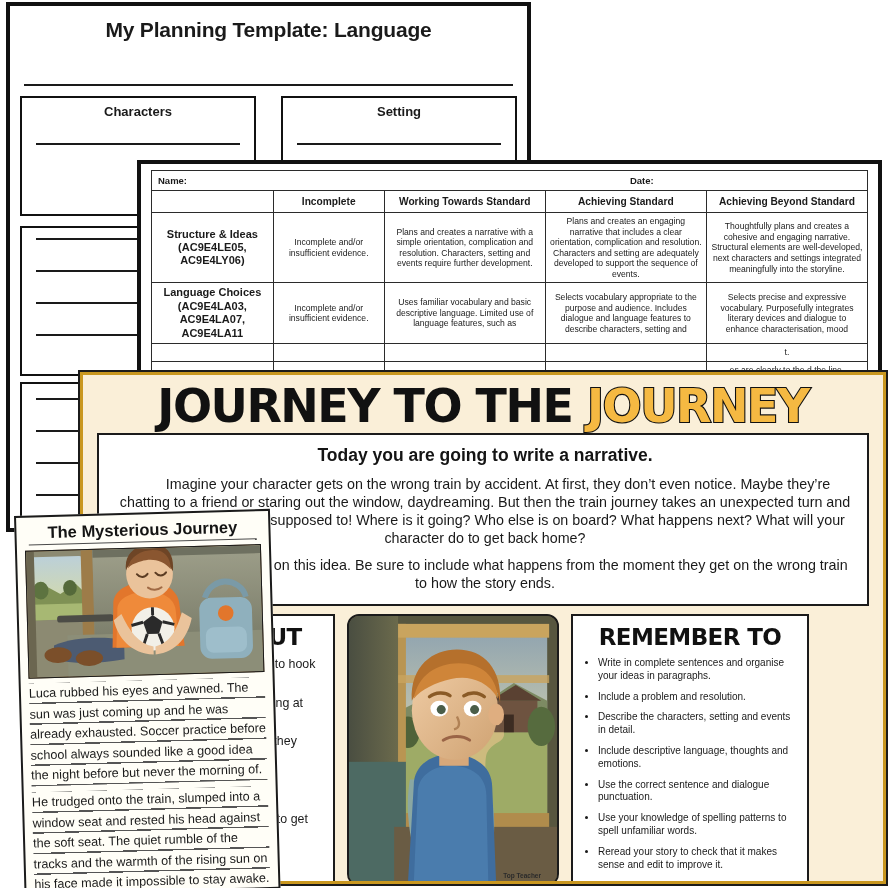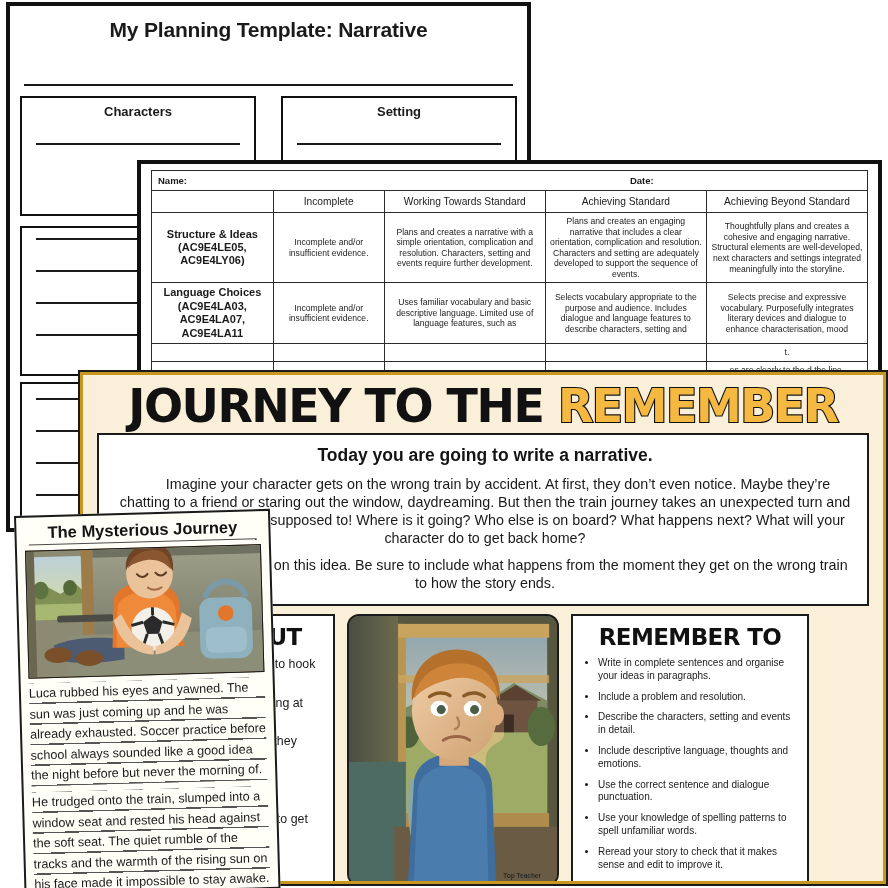--- a/index.html
+++ b/index.html
@@ -107,21 +107,21 @@
   }
   table.rubric td, table.rubric th {
     border: 1.6px solid #2b2b2b;
     vertical-align: middle;
     text-align: center;
     padding: 3px 4px;
     color: #1a1a1a;
   }
   table.rubric th {
     font-size: 10.2px;
-    font-weight: normal;
+    font-weight: bold;
     height: 22px;
     text-align: center;
   }
   .crit-col { width: 17%; font-size: 11px; font-weight: bold; line-height: 1.22; }
   .lvl1 { width: 15.5%; }
   .lvl2 { width: 22.5%; }
   .lvl3 { width: 22.5%; }
   .lvl4 { width: 22.5%; }
   table.rubric td.cell { font-size: 8.6px; line-height: 1.23; }
   .tt-badge-rubric {
@@ -286,21 +286,21 @@
 
   
   .ill { display:block; width:100%; height:100%; }
 </style>
 </head>
 <body>
 
 <div id="stage">
 
   <div class="sheet-planning">
-    <div class="planning-title">My Planning Template: Narrative</div>
+    <div class="planning-title">My Planning Template: Language</div>
     <div class="planning-rule"></div>
     <div class="plan-cols">
       <div class="plan-col">
         <div class="plan-col-head">Characters</div>
         <div class="plan-col-line"></div>
       </div>
       <div class="plan-col">
         <div class="plan-col-head">Setting</div>
         <div class="plan-col-line"></div>
       </div>
@@ -397,21 +397,21 @@
           <td class="cell"></td>
           <td class="cell">edits acy, rity.</td>
         </tr>
       </tbody>
     </table>
 
     <div class="tt-badge-rubric">Top Teacher</div>
   </div>
 
   <div class="sheet-poster">
-    <div class="poster-title"><span class="blk">JOURNEY TO THE </span><span class="amb">REMEMBER</span></div>
+    <div class="poster-title"><span class="blk">JOURNEY TO THE </span><span class="amb">JOURNEY</span></div>
 
     <div class="poster-box">
       <div class="poster-sub">Today you are going to write a narrative.</div>
       <p class="poster-para">Imagine your character gets on the wrong train by accident. At first, they don’t even notice. Maybe they’re chatting to a friend or staring out the window, daydreaming. But then the train journey takes an unexpected turn and doesn’t stop where it’s supposed to! Where is it going? Who else is on board? What happens next? What will your character do to get back home?</p>
       <p class="poster-para2">Write a narrative based on this idea. Be sure to include what happens from the moment they get on the wrong train to how the story ends.</p>
     </div>
 
     <div class="poster-cols">
 
       <div class="think-box">

